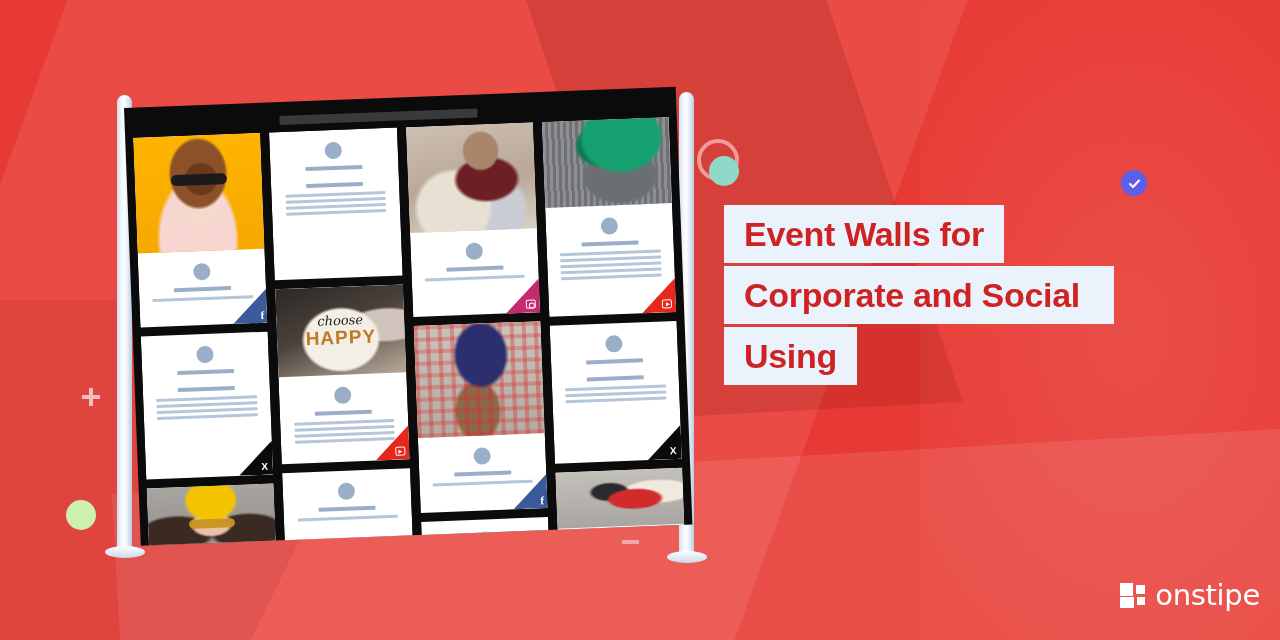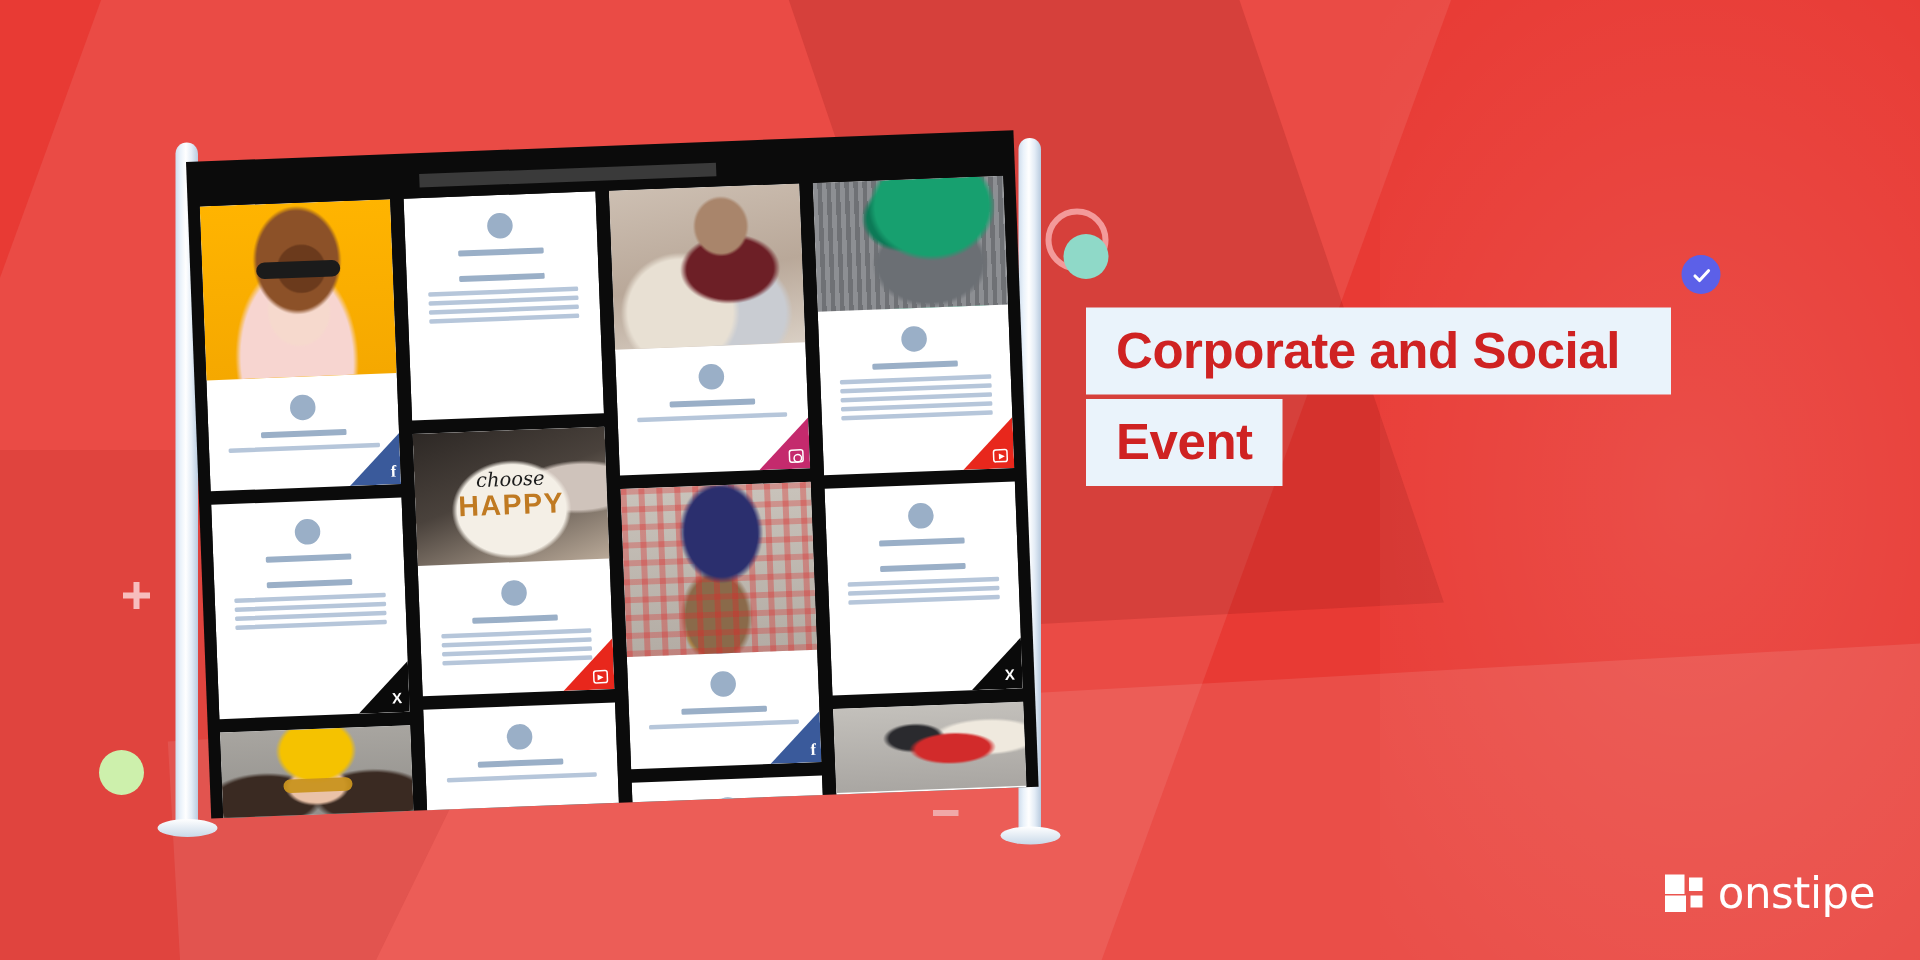--- a/index.html
+++ b/index.html
@@ -342,21 +342,21 @@
     letter-spacing: -0.3px;
     padding: 10px 20px 10px 20px;
     margin-bottom: 3px;
     white-space: nowrap;
   }
   .hl-box.w2 { padding-right: 34px; }
 
   
   #brand {
     position: absolute;
-    right: 30px; bottom: 28px;
+    right: 20px; bottom: 28px;
     display: flex;
     align-items: center;
     gap: 9px;
   }
   .brand-mark {
     position: relative;
     width: 26px; height: 26px;
   }
   .brand-mark i {
     position: absolute;
@@ -546,24 +546,27 @@
   <div class="deco-plus"></div>
   <div class="deco-minus"></div>
   <div class="deco-check">
     <svg width="15" height="15" viewBox="0 0 15 15" aria-hidden="true">
       <path d="M3 8 L6 11 L12 4.5" fill="none" stroke="#ffffff" stroke-width="2.1" stroke-linecap="round" stroke-linejoin="round"></path>
     </svg>
   </div>
 
   <div id="headline">
     <div class="hl-row">
+      <span class="hl-box">Event Walls for</span>
+    </div>
+    <div class="hl-row">
       <span class="hl-box w2">Corporate and Social</span>
     </div>
     <div class="hl-row">
-      <span class="hl-box">Event</span>
+      <span class="hl-box">Using</span>
     </div>
   </div>
 
   <div id="brand">
     <span class="brand-mark">
       <i class="bm-a"></i>
         <i class="bm-b"></i>
         <i class="bm-c"></i>
         <i class="bm-d"></i>
     </span>

